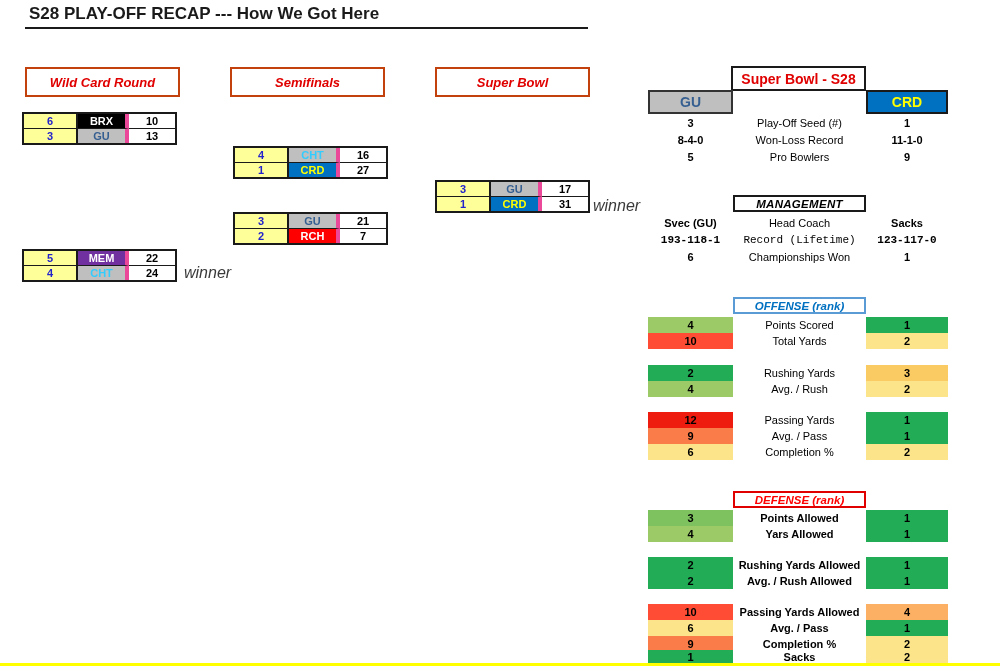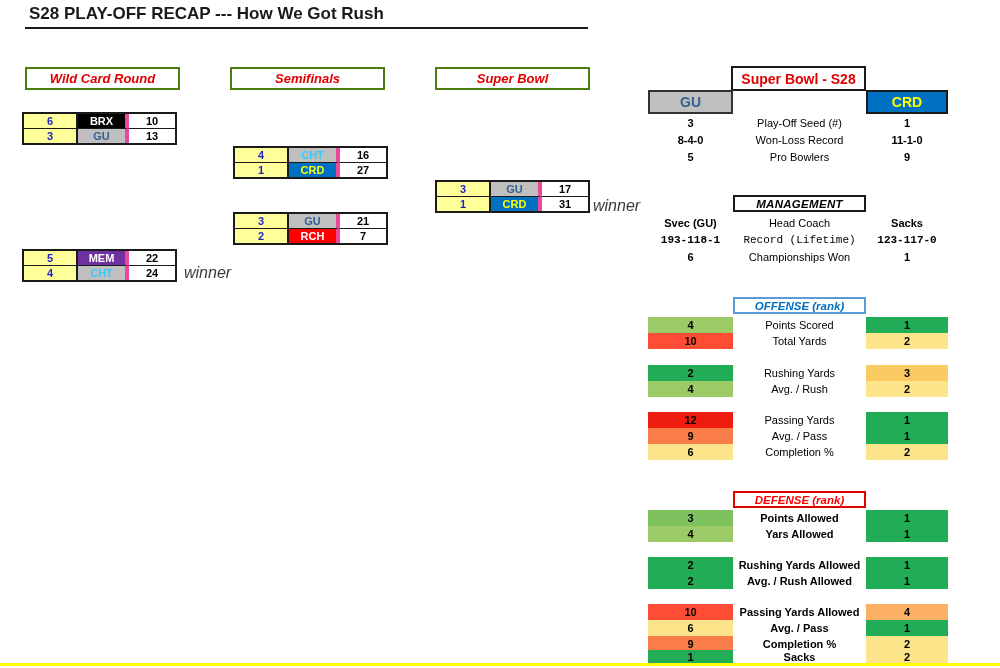--- a/index.html
+++ b/index.html
@@ -10,22 +10,22 @@
   }
   .stage { position:absolute; left:0; top:0; width:1000px; height:668px; background:#ffffff; }
 
   .page-title {
     position:absolute; left:25px; top:4px; width:563px;
     font-size:17px; font-weight:bold; color:#1a1a1a;
     padding:0 0 3px 4px; border-bottom:2px solid #1a1a1a; white-space:nowrap;
   }
 
   .round-header {
-    position:absolute; width:155px; height:23px; background:#fff;
-    border:2px solid #4d7c0f; color:#e00000;
+    position:absolute; width:155px; height:30px; background:#fff;
+    border:2px solid #c2410c; color:#e00000;
     font-weight:bold; font-style:italic; font-size:13px;
     display:flex; align-items:center; justify-content:center;
   }
 
   .matchup {
     position:absolute; width:155px; background:#fff;
     border:2px solid #1a1a1a; display:grid; grid-template-columns:54px 51px 46px;
   }
   .matchup > div {
     height:14px; font-size:11px; font-weight:bold;
@@ -65,21 +65,21 @@
   .bold-label .sl { font-weight:bold;text-align:right; }
   .squeeze { height:14px; }
 
   .bottom-line { position:absolute; left:0; top:663px; width:1000px; height:3px; background:#FFFF00; z-index:5; }
 </style>
 </head>
 <body>
 
 <div class="stage">
 
-  <div class="page-title">S28 PLAY-OFF RECAP --- How We Got Rush</div>
+  <div class="page-title">S28 PLAY-OFF RECAP --- How We Got Here</div>
 
   <div class="round-header" style="left:25px; top:67px;">Wild Card Round</div>
   <div class="round-header" style="left:230px; top:67px;">Semifinals</div>
   <div class="round-header" style="left:435px; top:67px;">Super Bowl</div>
 
   <div class="matchup" style="left:22px; top:112px;">
     <div class="m-seed bb">6</div>
     <div class="m-team bb" style="background-color: rgb(0, 0, 0); color: rgb(255, 255, 255);">BRX</div>
     <div class="m-score bb">10</div>
     <div class="m-seed">3</div>

